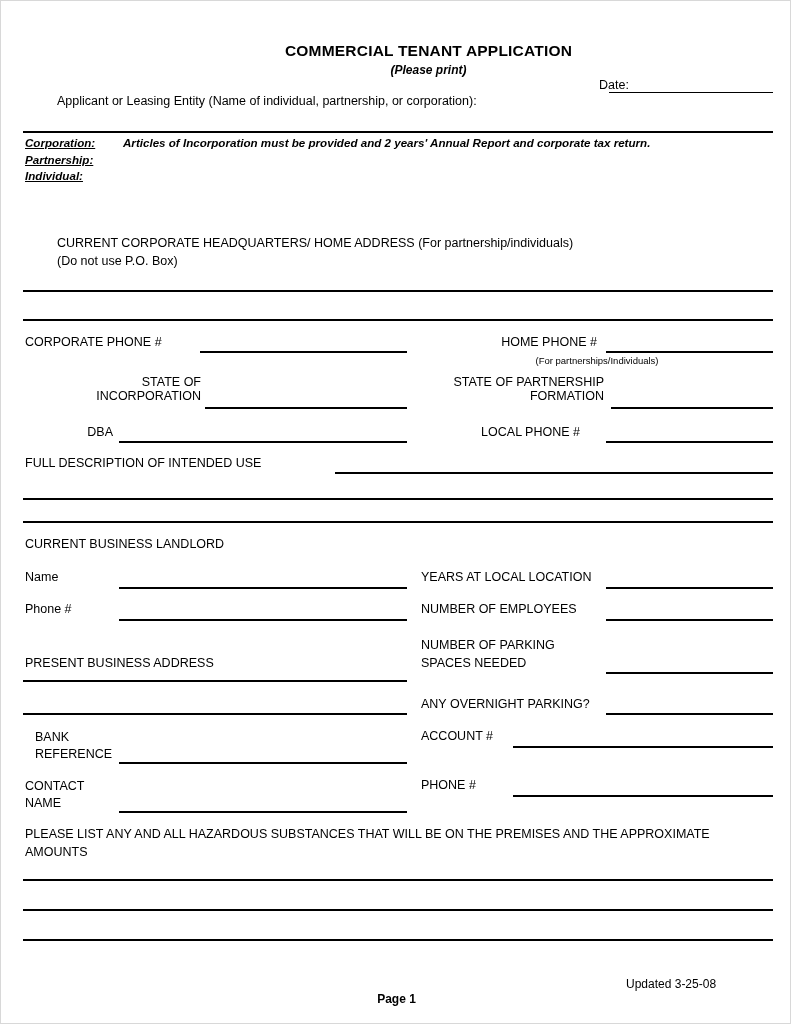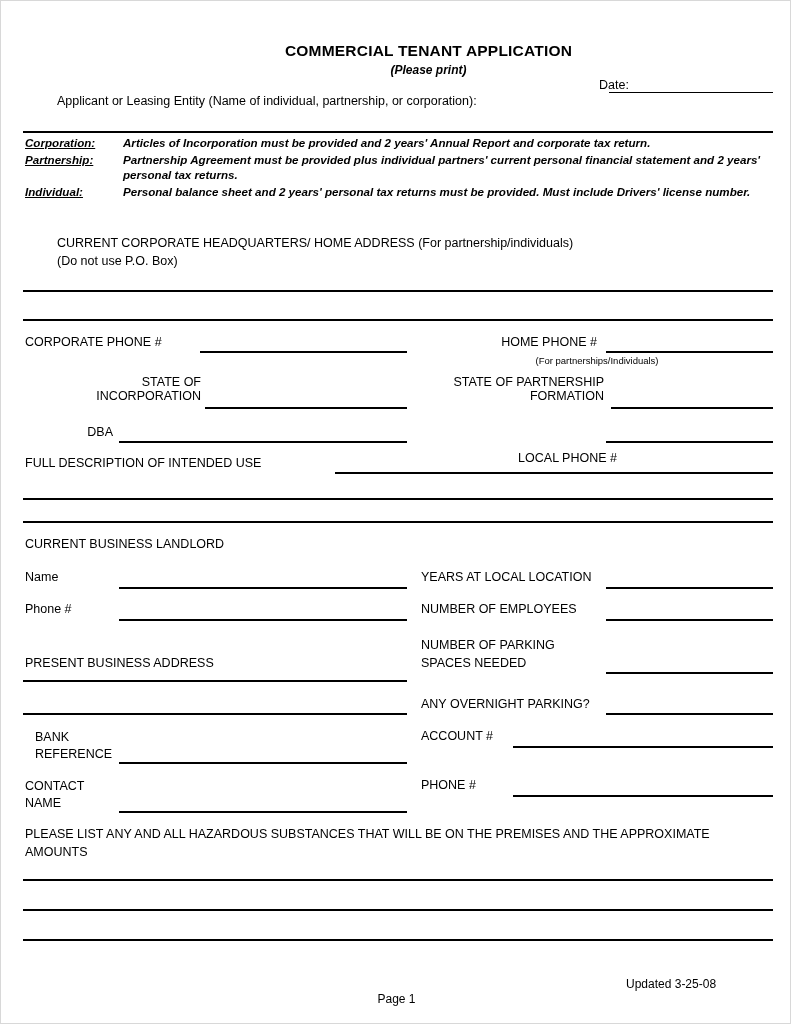--- a/index.html
+++ b/index.html
@@ -111,20 +111,21 @@
     text-align: right;
   }
 
   .footer-page {
     position: absolute;
     font-size: 12px;
     left: 0;
     width: 791px;
     text-align: center;
     top: 991px;
+    font-weight: bold;
   }
   .footer-updated {
     position: absolute;
     font-size: 12px;
     left: 625px;
     top: 976px;
   }
 </style>
 </head>
 <body>
@@ -141,25 +142,23 @@
 
   <div class="rule" style="left:22px; top:130px; width:750px;"></div>
 
   <div class="instr">
     <div class="instr-row">
       <div class="instr-term">Corporation:</div>
       <div class="instr-text">Articles of Incorporation must be provided and 2 years' Annual Report and corporate tax return.</div>
     </div>
     <div class="instr-row">
       <div class="instr-term">Partnership:</div>
-      <div class="instr-text">Partnership Agreement must be provided plus individual partners' current personal financial statement and 2 years' personal tax returns.</div>
     </div>
     <div class="instr-row">
       <div class="instr-term">Individual:</div>
-      <div class="instr-text">Personal balance sheet and 2 years' personal tax returns must be provided. Must include Drivers' license number.</div>
     </div>
   </div>
 
   <div class="abs hdr-addr">
     <div>CURRENT CORPORATE HEADQUARTERS/ HOME ADDRESS (For partnership/individuals)</div>
     <div>(Do not use P.O. Box)</div>
   </div>
 
   <div class="rule" style="left:22px; top:289px; width:750px;"></div>
   <div class="rule" style="left:22px; top:318px; width:750px;"></div>
@@ -179,21 +178,21 @@
 
   <div class="right-lbl" style="left:380px; top:374px; width:223px;">
     <div>STATE OF PARTNERSHIP</div>
     <div>FORMATION</div>
   </div>
   <div class="rule" style="left:610px; top:406px; width:162px;"></div>
 
   <div class="right-lbl" style="left:0px; top:424px; width:112px;">DBA</div>
   <div class="rule" style="left:118px; top:440px; width:288px;"></div>
 
-  <div class="right-lbl" style="left:400px; top:424px; width:216px;margin-top:26px;">LOCAL PHONE #</div>
+  <div class="right-lbl" style="left:363px; top:424px; width:216px;">LOCAL PHONE #</div>
   <div class="rule" style="left:605px; top:440px; width:167px;"></div>
 
   <div class="lbl" style="left:24px; top:455px;">FULL DESCRIPTION OF INTENDED USE</div>
   <div class="rule" style="left:334px; top:471px; width:438px;"></div>
   <div class="rule" style="left:22px; top:497px; width:750px;"></div>
   <div class="rule" style="left:22px; top:520px; width:750px;"></div>
 
   <div class="lbl" style="left:24px; top:536px;">CURRENT BUSINESS LANDLORD</div>
 
   <div class="lbl" style="left:24px; top:569px;">Name</div>

